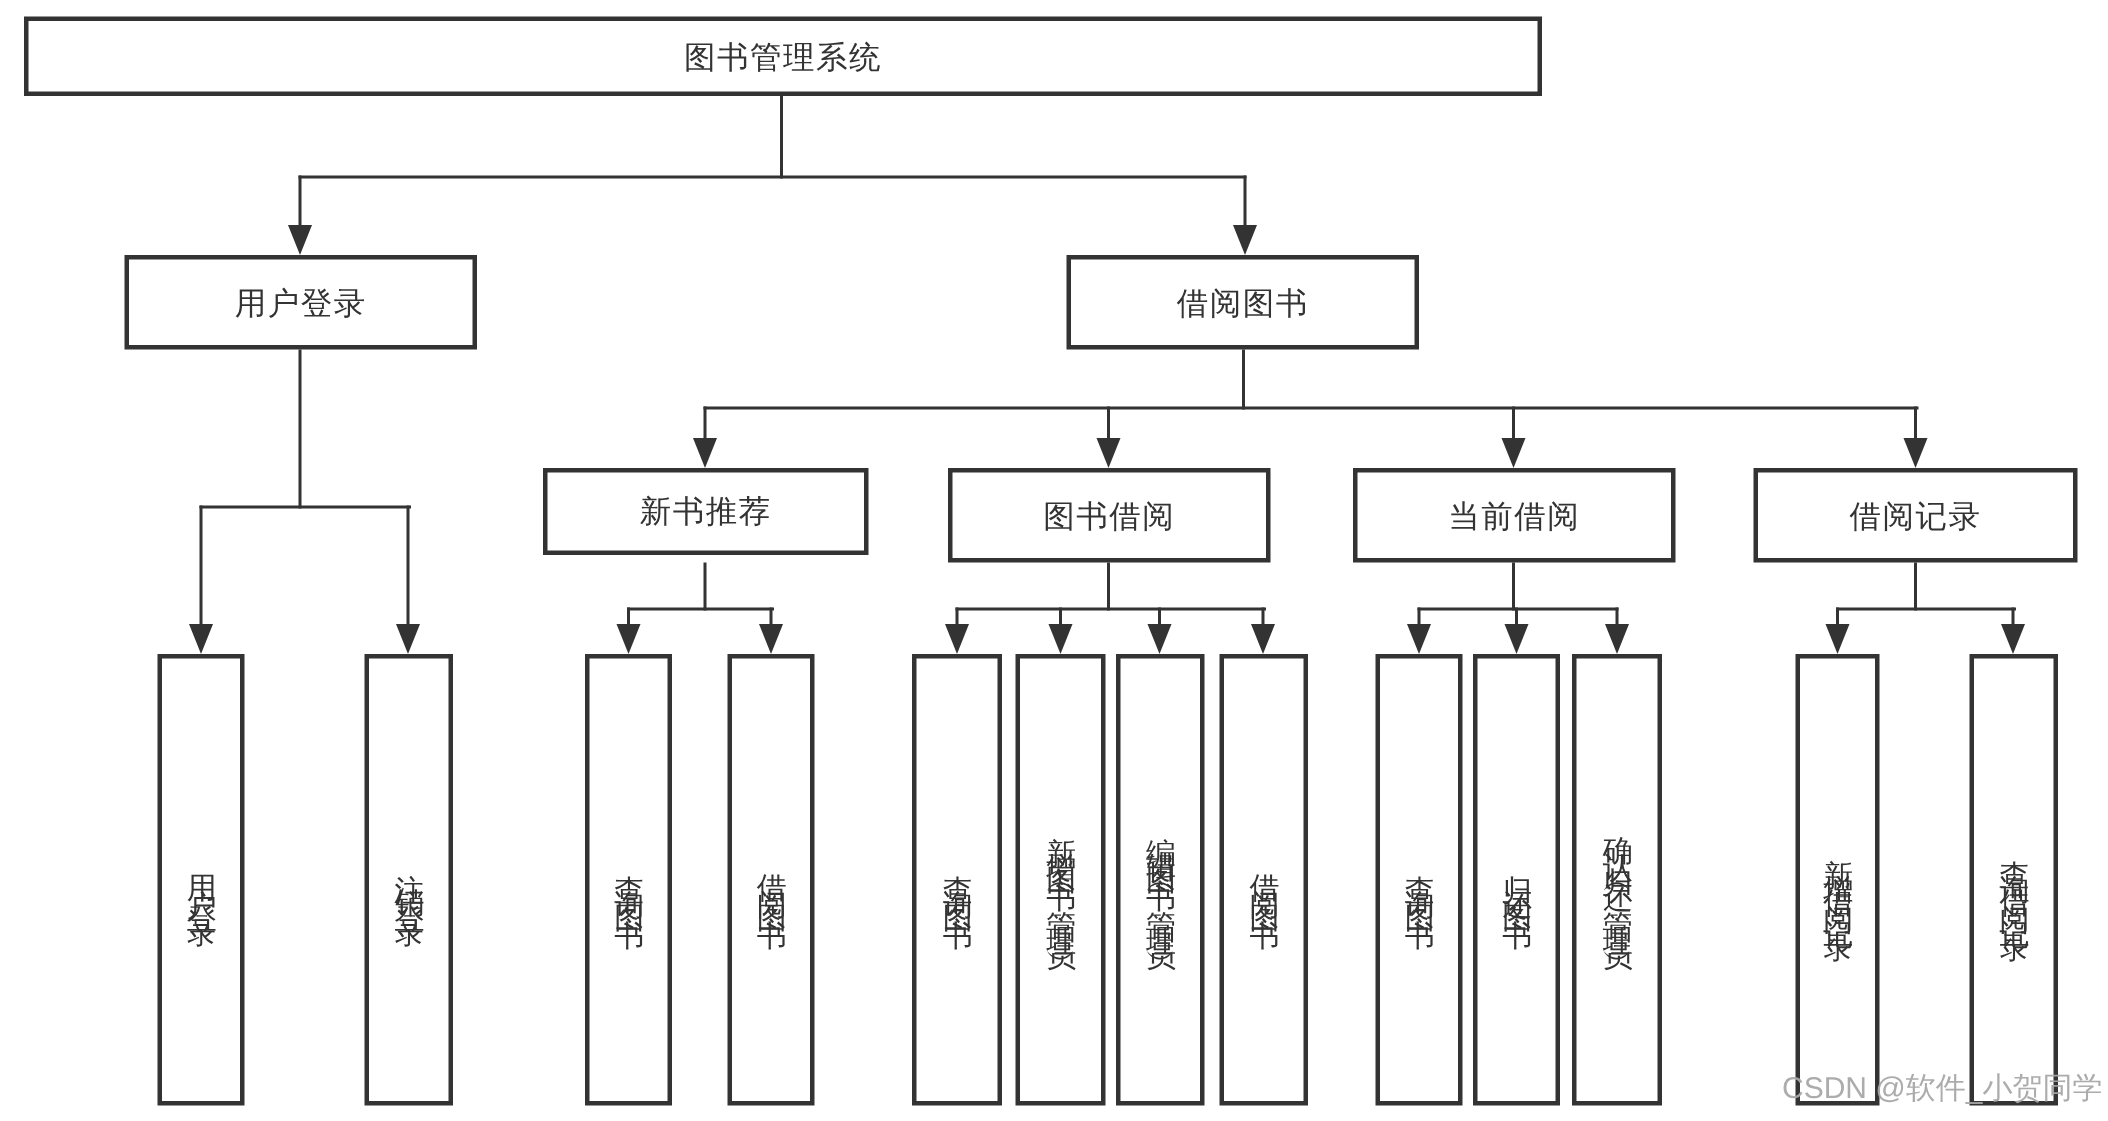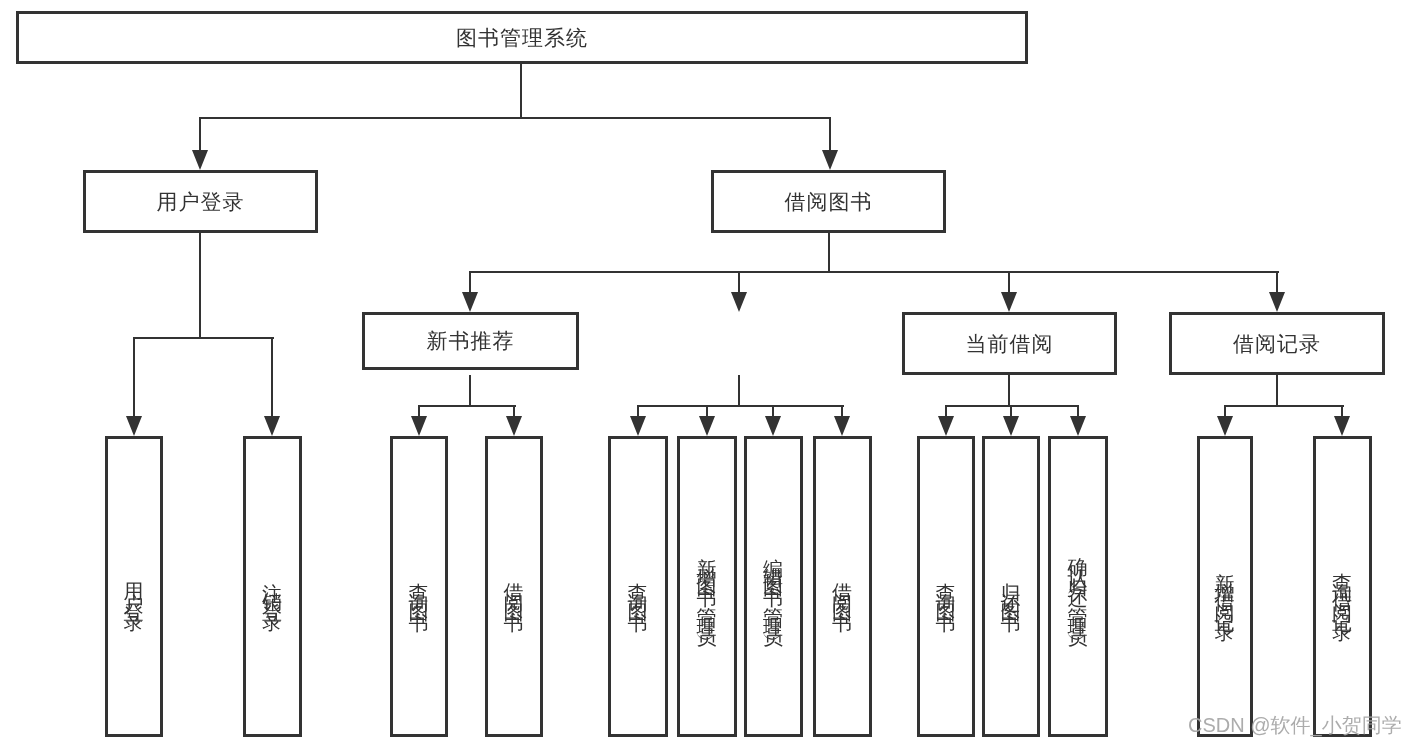--- a/index.html
+++ b/index.html
@@ -78,20 +78,23 @@
 
   <div class="box h" style="left:83px;top:170px;width:235px;height:63px">
     <span class="t">用户登录</span>
   </div>
   <div class="box h" style="left:711px;top:170px;width:235px;height:63px">
     <span class="t">借阅图书</span>
   </div>
 
   <div class="box h" style="left:362px;top:312px;width:217px;height:58px">
     <span class="t">新书推荐</span>
+  </div>
+  <div class="box h" style="left:632px;top:312px;width:215px;height:63px">
+    <span class="t">图书借阅</span>
   </div>
   <div class="box h" style="left:1169px;top:312px;width:216px;height:63px">
     <span class="t">借阅记录</span>
   </div>
   <div class="box h" style="left:902px;top:312px;width:215px;height:63px">
     <span class="t">当前借阅</span>
   </div>
 
   <div class="box v" style="left:105px;top:436px;width:58px;height:301px">
     <span class="vt">用户登录</span>

